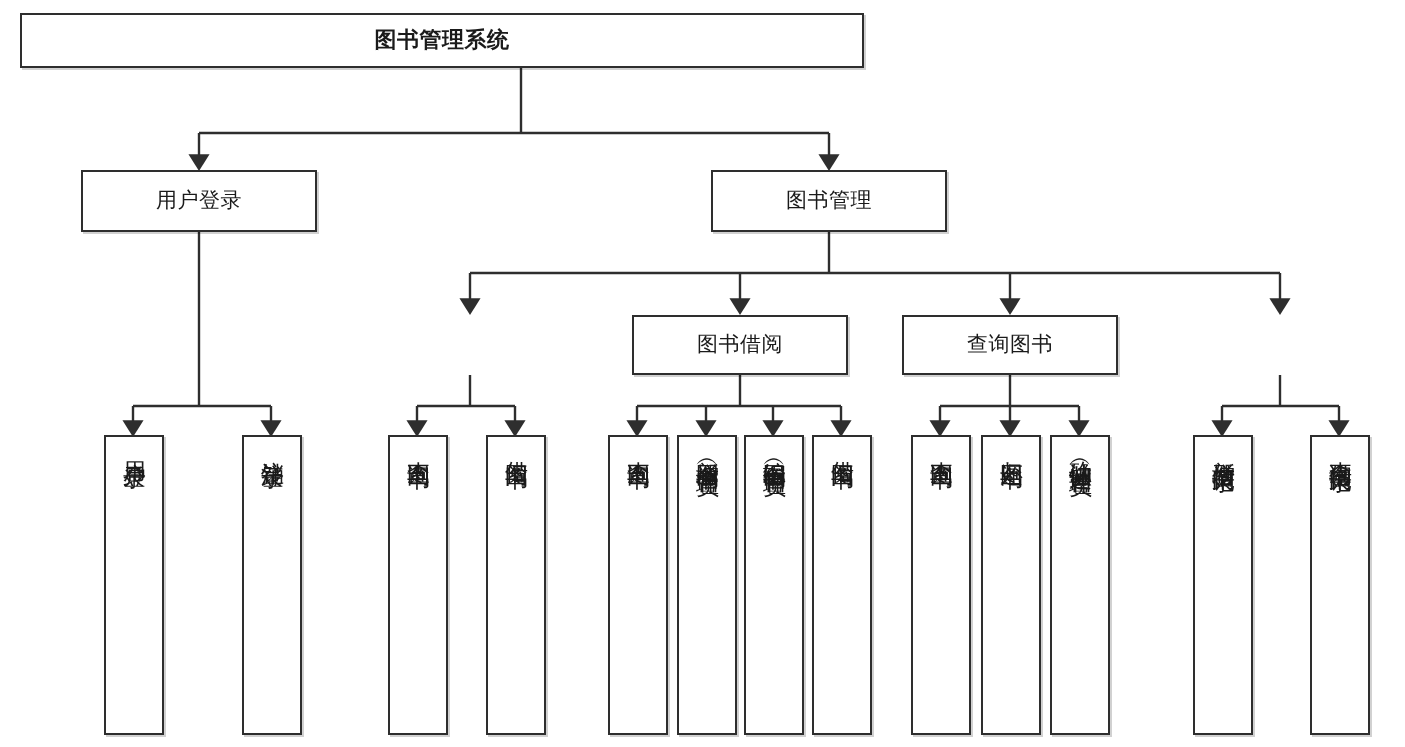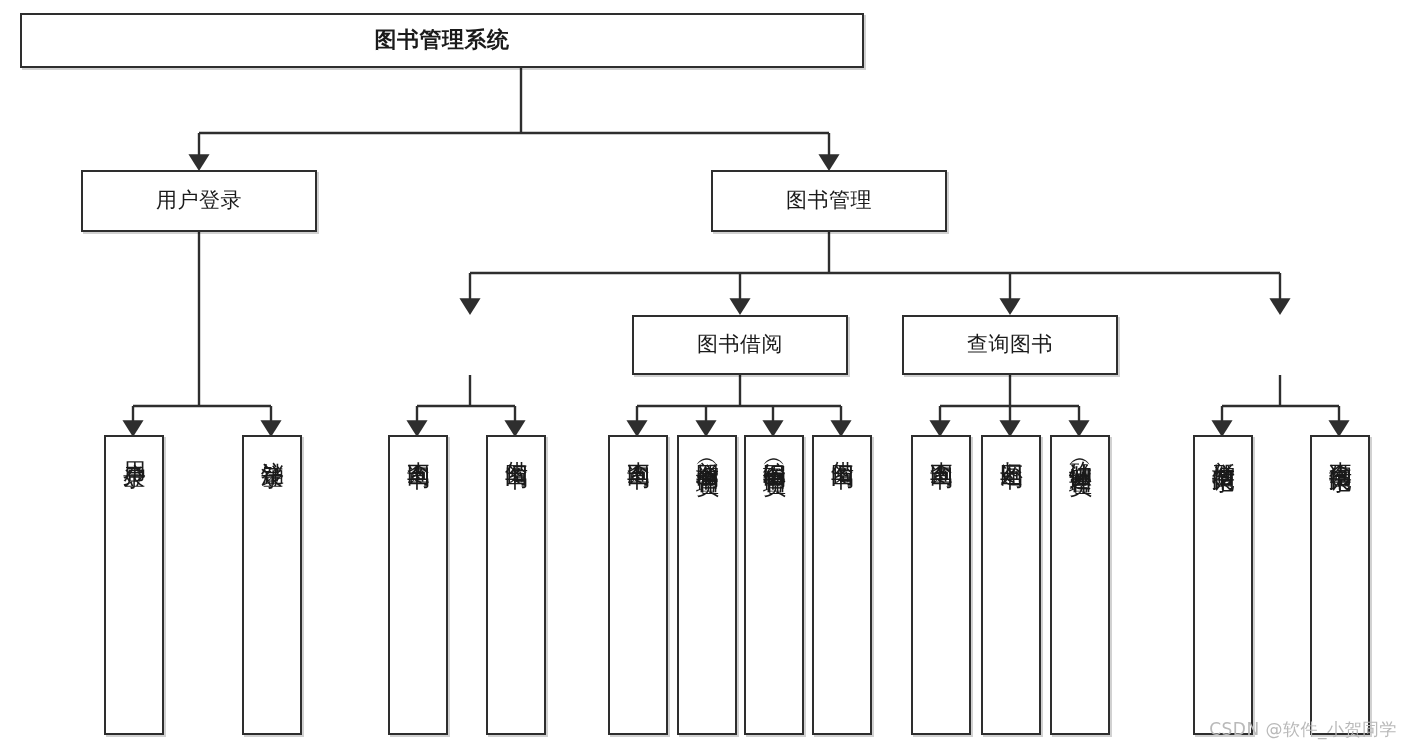--- a/index.html
+++ b/index.html
@@ -186,14 +186,13 @@
     <span class="node-label">确认归还（管理员）</span>
   </div>
 
   <div class="node vert" style="left:1193px; top:435px; width:60px; height:300px;">
     <span class="node-label">新增借阅记录</span>
   </div>
   <div class="node vert" style="left:1310px; top:435px; width:60px; height:300px;">
     <span class="node-label">查询借阅记录</span>
   </div>
 
-  <div id="watermark">CSDN @软件_小贺同学</div>
 </div>
 
 </body></html>

